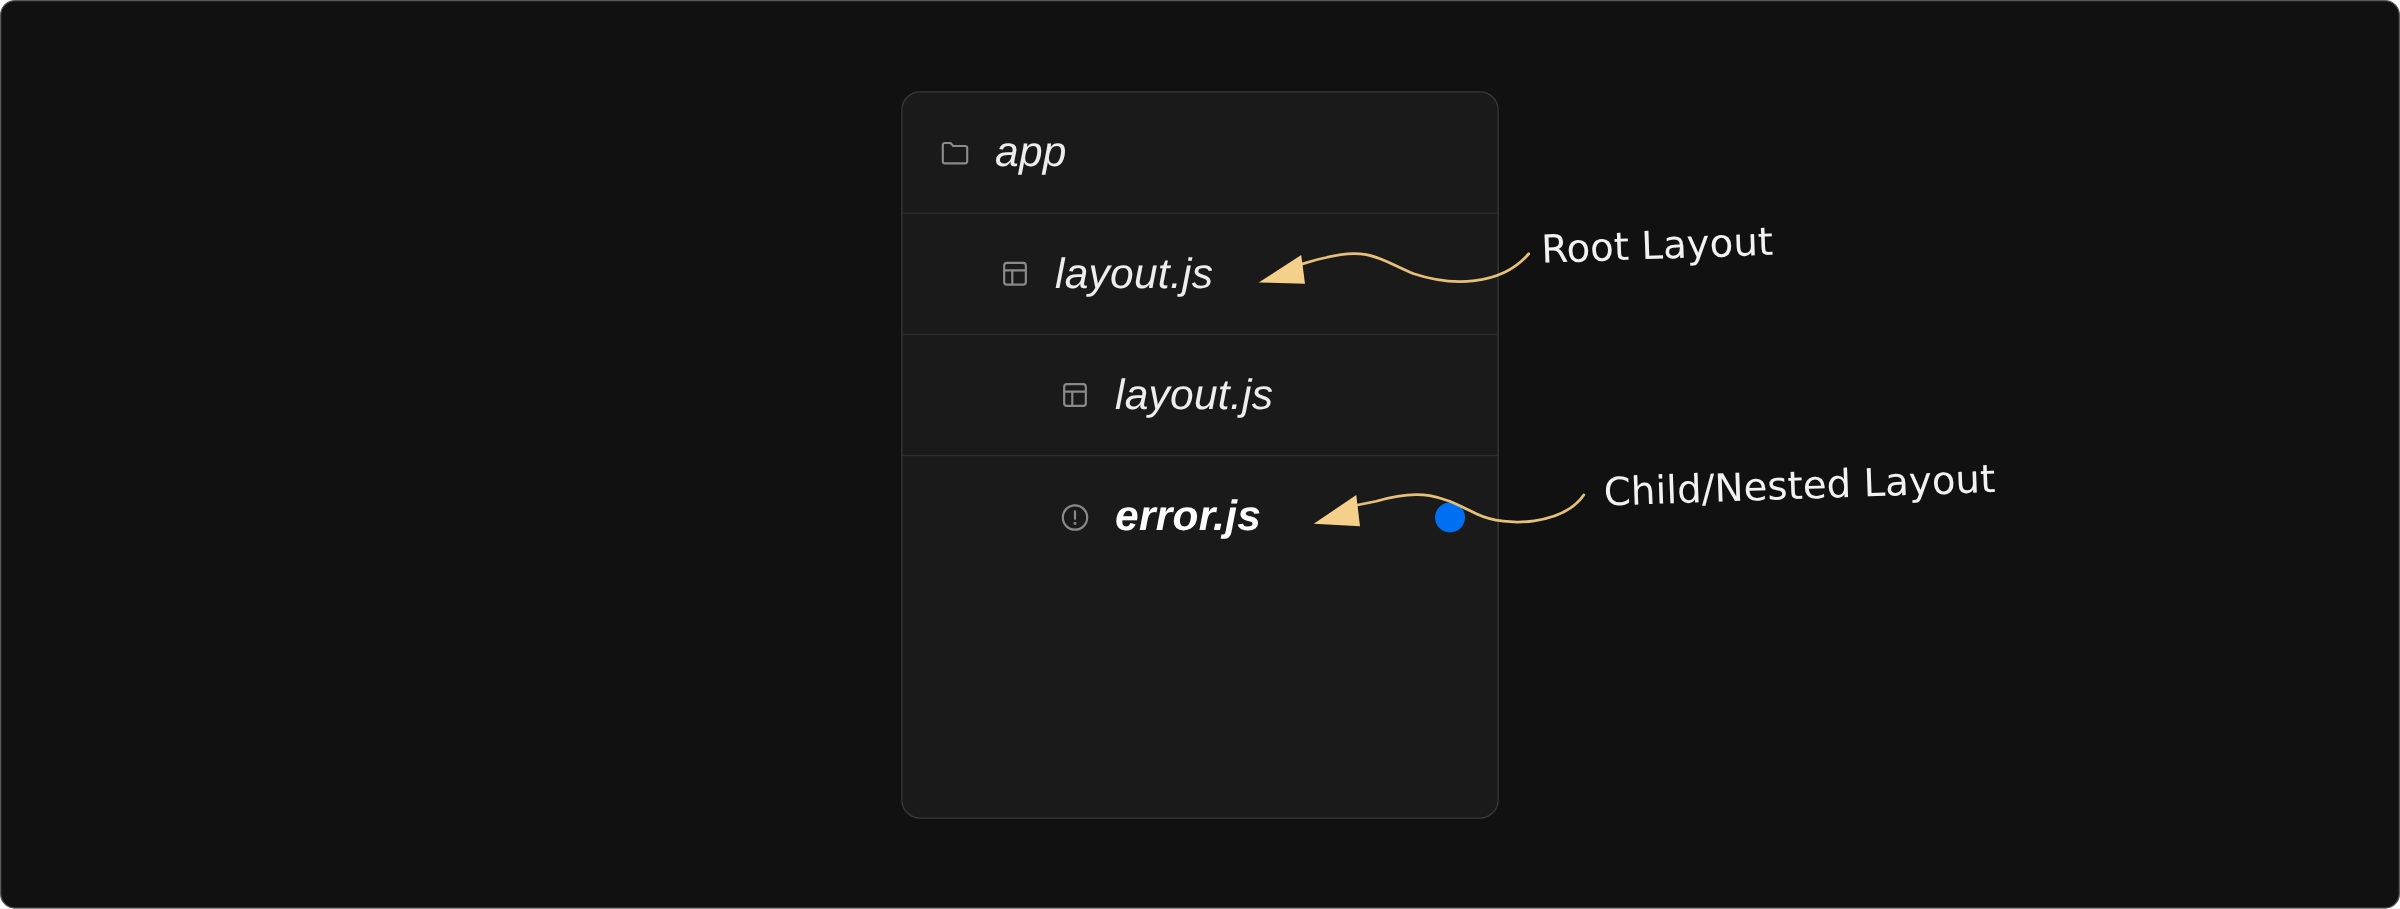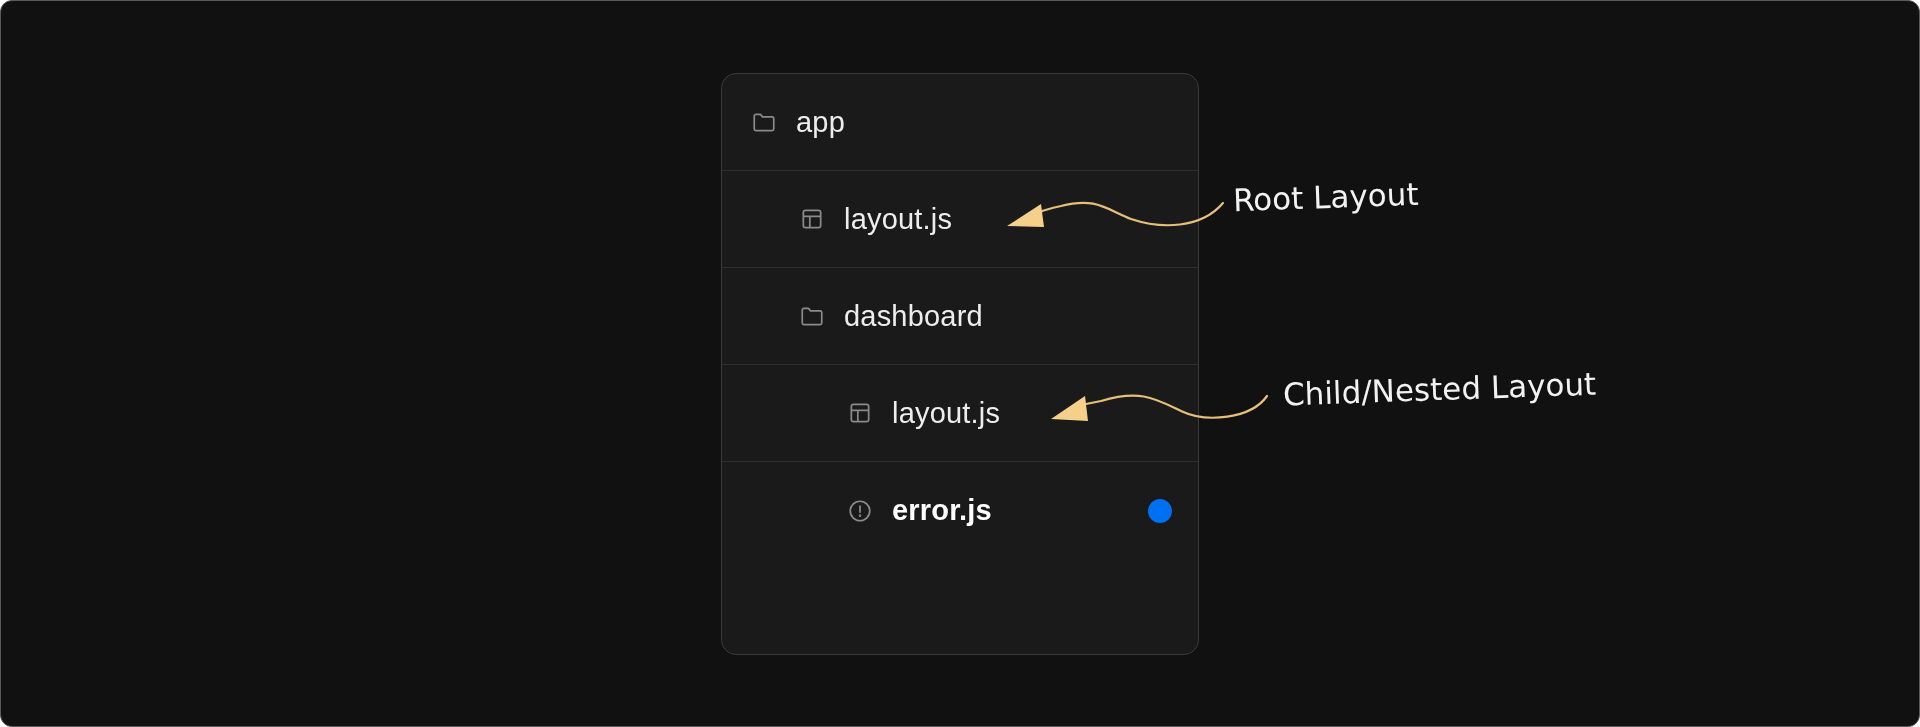--- a/index.html
+++ b/index.html
@@ -13,21 +13,21 @@
     background:#1a1a1a; border:1.5px solid #3a3a3a; border-radius:15px; box-sizing:border-box;
     overflow:hidden;
   }
   .row {
     position:relative; height:97px; border-bottom:1.5px solid #2e2e2e; box-sizing:border-box;
     display:flex; align-items:center;
   }
   .row:last-child { border-bottom:none; }
   .icon { width:28px; height:28px; display:flex; align-items:center; justify-content:center; margin-right:18px; }
   .icon svg { width:26px; height:26px; }
-  .label { color:#ededed; font-size:29px; letter-spacing:0.2px; }
+  .label { color:#ededed; font-size:34px; letter-spacing:0.2px;font-style:italic; }
   .label.bold { font-weight:bold; color:#ffffff; }
   .dot { position:absolute; right:26px; top:50%; width:24px; height:24px; margin-top:-12px; border-radius:50%; }
   .annot { position:absolute; color:#f2f2f2; font-family:"DejaVu Sans", sans-serif; font-size:31px; white-space:nowrap; }
   .arrows { position:absolute; left:0; top:0; width:1920px; height:727px; pointer-events:none; }
 </style>
 </head>
 <body>
 
 <div class="frame">
 
@@ -44,28 +44,20 @@
     <div class="row" style="padding-left:76px;">
       <span class="icon">
         <svg viewBox="0 0 24 24" fill="none" stroke="#8a8a8a" stroke-width="1.6">
             <rect x="4" y="4" width="16" height="16" rx="2"></rect>
             <path d="M4 9.5h16M10 9.5V20"></path>
           </svg>
       </span>
       <span class="label">layout.js</span>
     </div>
 
-    <div class="row" style="padding-left:76px;">
-      <span class="icon">
-        <svg viewBox="0 0 24 24" fill="none" stroke="#8a8a8a" stroke-width="1.6" stroke-linejoin="round">
-            <path d="M3 6.5a1.5 1.5 0 0 1 1.5-1.5h4.2l2 2.2h8.8A1.5 1.5 0 0 1 21 8.7v9.8a1.5 1.5 0 0 1-1.5 1.5h-15A1.5 1.5 0 0 1 3 18.5z"></path>
-          </svg>
-      </span>
-      <span class="label">dashboard</span>
-    </div>
 
     <div class="row" style="padding-left:124px;">
       <span class="icon">
         <svg viewBox="0 0 24 24" fill="none" stroke="#8a8a8a" stroke-width="1.6">
             <rect x="4" y="4" width="16" height="16" rx="2"></rect>
             <path d="M4 9.5h16M10 9.5V20"></path>
           </svg>
       </span>
       <span class="label">layout.js</span>
     </div>

